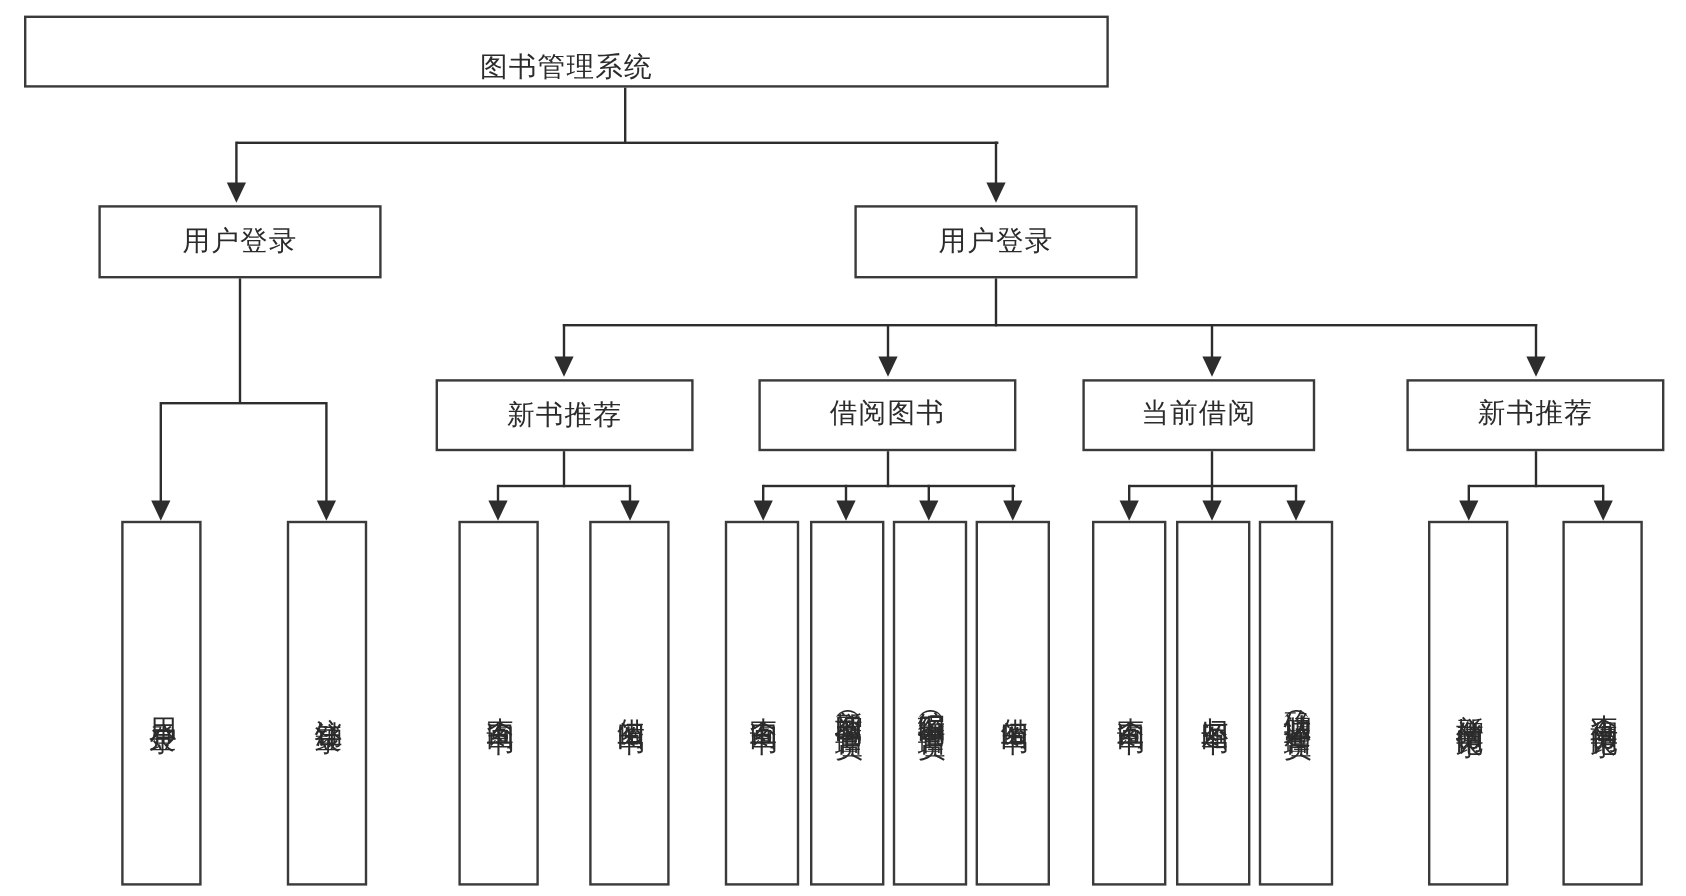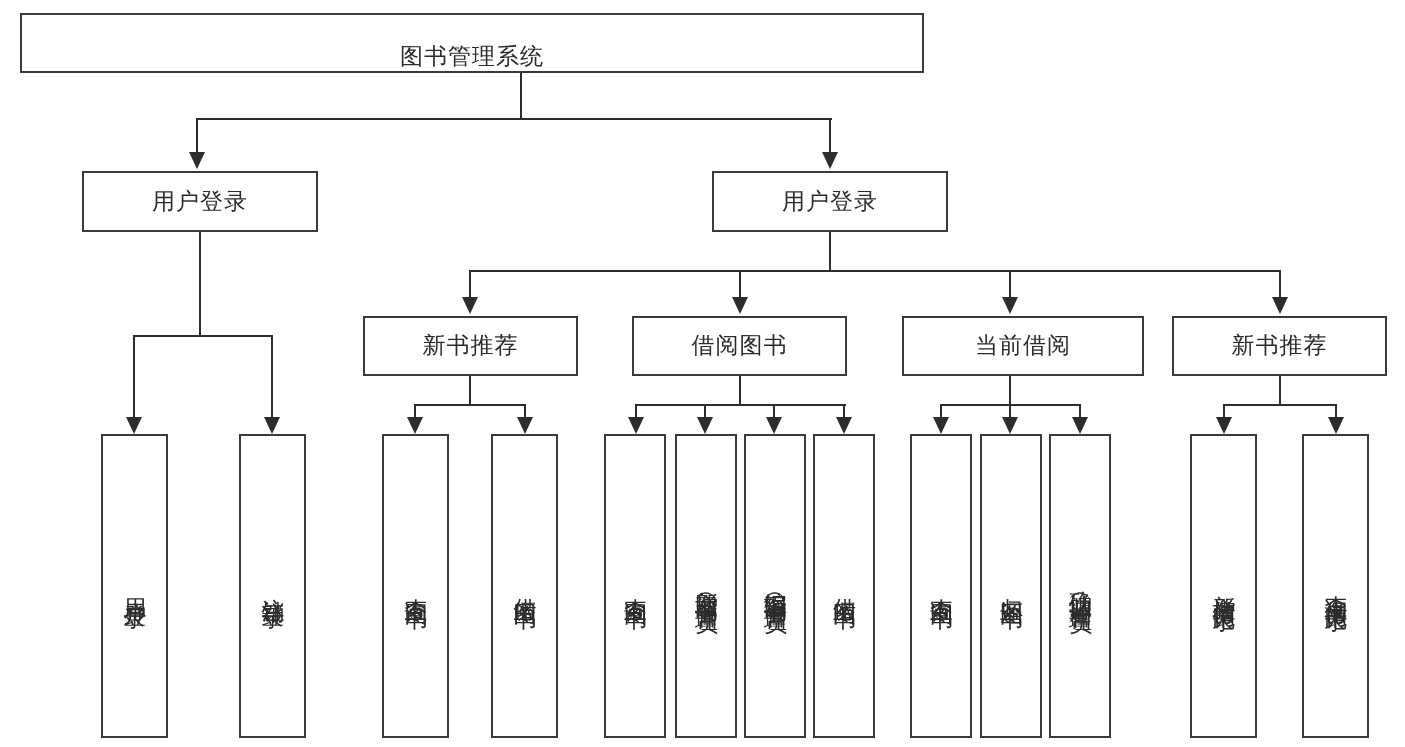--- a/index.html
+++ b/index.html
@@ -117,21 +117,21 @@
 
   <div class="edge v" style="left:1279px; top:270px; height:29px;"></div>
   <div class="arrow" style="left:1272px; top:297px;"></div>
 
   <div class="node horiz" style="left:363px; top:316px; width:215px; height:60px;font-family:Liberation Serif, serif;">
     <span>新书推荐</span>
   </div>
   <div class="node horiz" style="left:632px; top:316px; width:215px; height:60px;">
     <span>借阅图书</span>
   </div>
-  <div class="node horiz" style="left:902px; top:316px; width:242px; height:60px;">
+  <div class="node horiz" style="left:902px; top:316px; width:194px; height:60px;">
     <span>当前借阅</span>
   </div>
   <div class="node horiz" style="left:1172px; top:316px; width:215px; height:60px;">
     <span>新书推荐</span>
   </div>
 
   <div class="edge v" style="left:469px; top:376px; height:30px;"></div>
   <div class="edge h" style="left:415px; top:404px; width:110px;"></div>
   <div class="edge v" style="left:414px; top:404px; height:15px;"></div>
   <div class="arrow" style="left:407px; top:417px;"></div>

